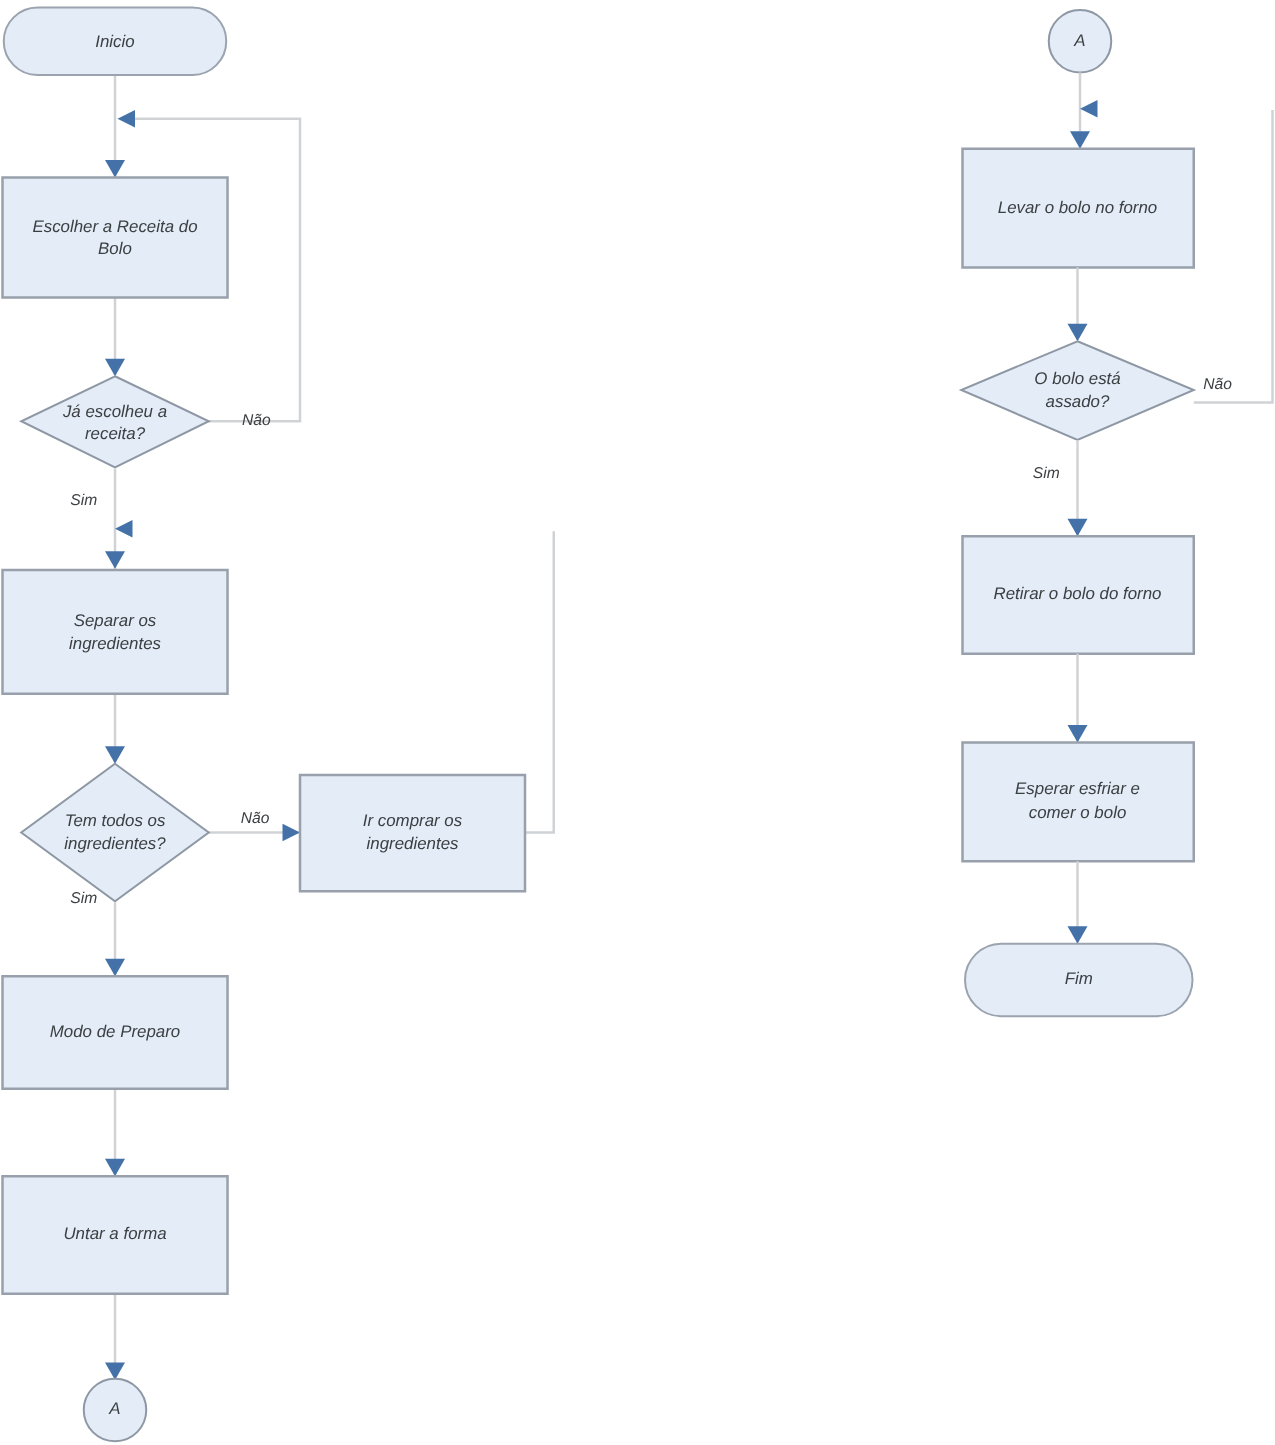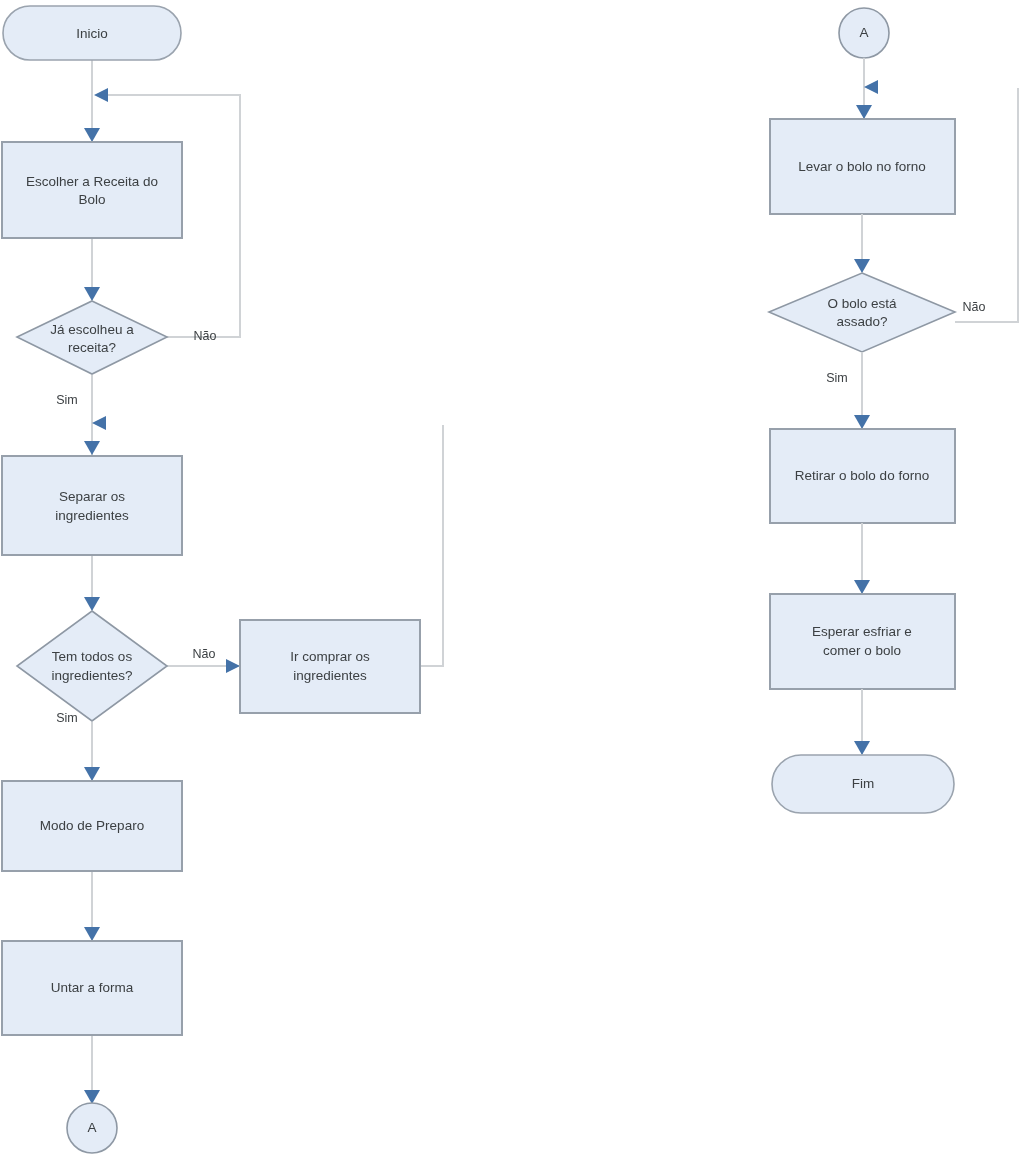--- a/index.html
+++ b/index.html
@@ -10,20 +10,21 @@
   body {
     width: 1020px;
     height: 1156px;
     font-family: "Liberation Sans", sans-serif;
     overflow: hidden;
   }
   #flow-root {
     position: relative;
     width: 1020px;
     height: 1156px;
+    font-style: italic;
   }
   svg.flow-canvas {
     display: block;
     width: 1020px;
     height: 1156px;
   }
   .node-shape {
     fill: #e4ecf7;
     stroke: #97a0ab;
     stroke-width: 2;

